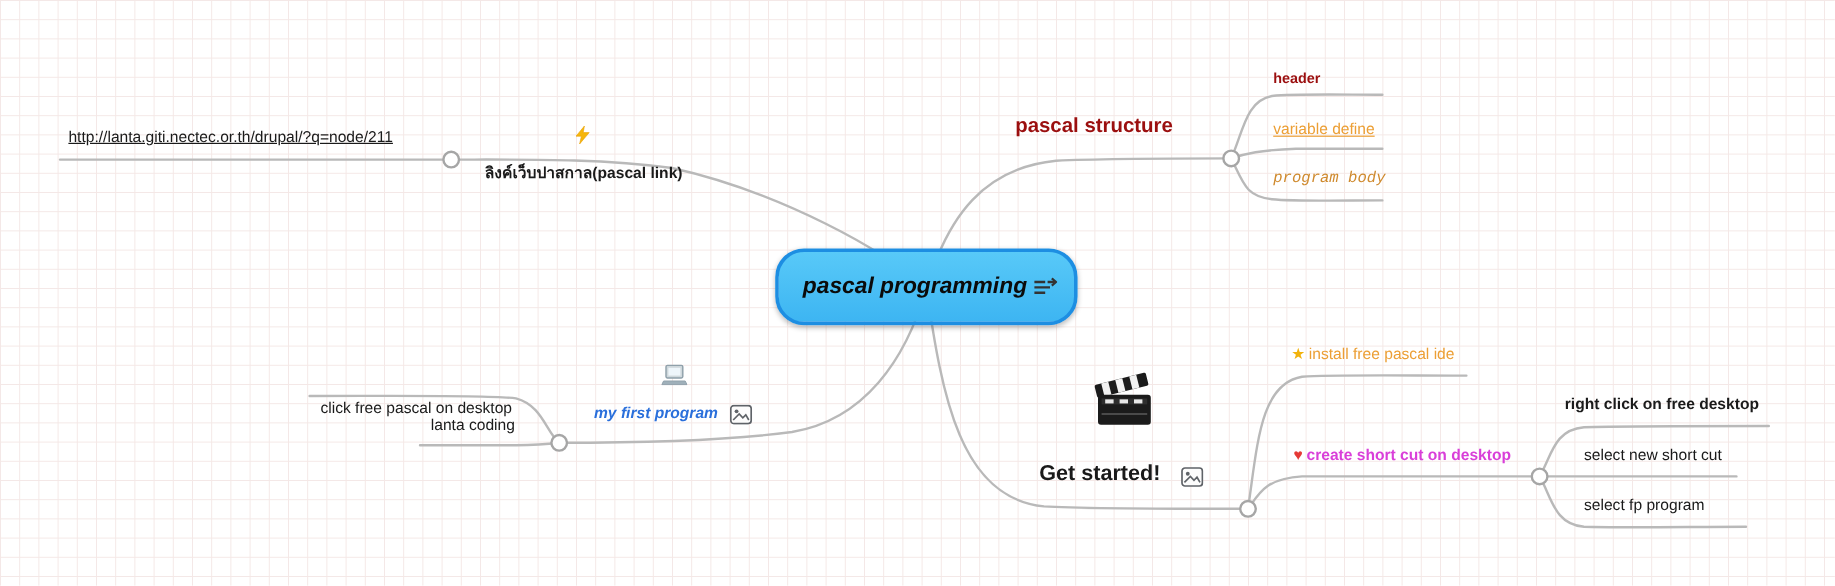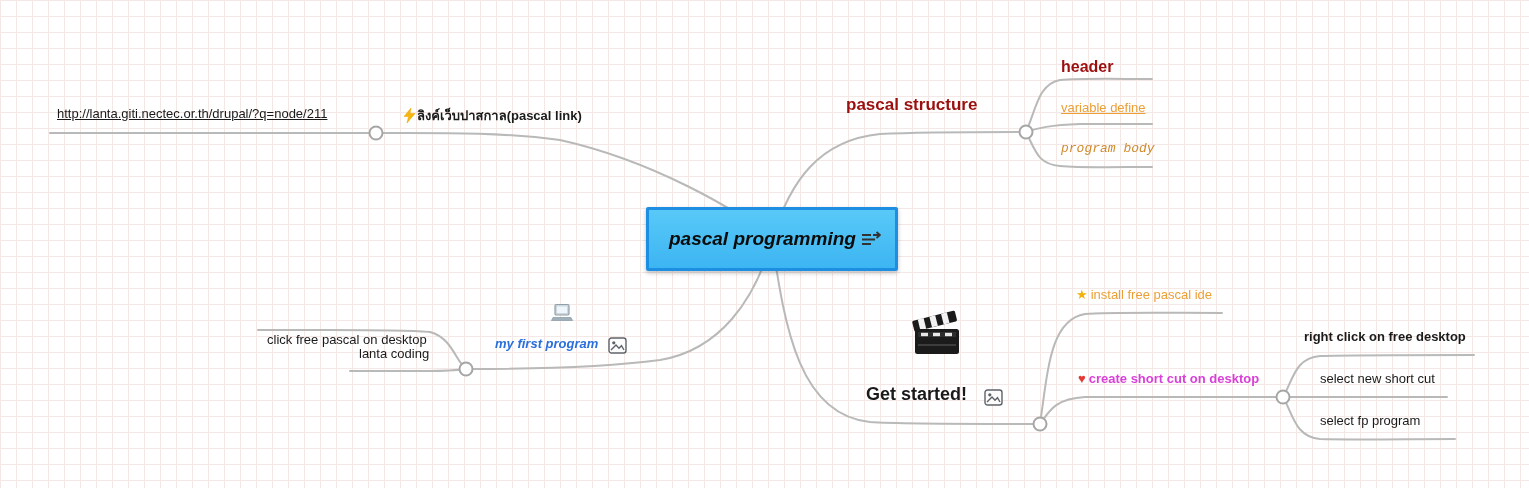--- a/index.html
+++ b/index.html
@@ -16,24 +16,24 @@
   }
 
   .wires { position:absolute; left:0; top:0; pointer-events:none; }
   .wires path { fill:none; stroke:#b9b9b9; stroke-width:2; stroke-linecap:round; }
   .wires circle { fill:#ffffff; stroke:#a6a6a6; stroke-width:2; pointer-events:auto; cursor:grab; }
 
   .n { position:absolute; white-space:nowrap; font-size:13px; color:#1a1a1a; cursor:text; z-index:3; }
   .icon { position:absolute; z-index:3; }
 
   .url       { left:57px;  top:106px; text-decoration:underline; }
-  .linklabel { left:404px; top:105px; font-weight:bold; display:flex; align-items:center; gap:1px; }
+  .linklabel { left:404px; top:105px; font-weight:bold; display:flex; align-items:center; gap:13px;flex-direction:column; }
 
   .structure { left:846px;  top:95px;  font-size:17px; font-weight:bold; color:#9b0f0f; }
-  .hdr       { left:1061px; top:58px;  font-size:16px; font-weight:bold; color:#9b0f0f; }
+  .hdr       { left:1061px; top:58px;  font-size:12px; font-weight:bold; color:#9b0f0f; }
   .variable  { left:1061px; top:100px; color:#ec9f35;text-decoration:underline; }
   .pbody     { left:1061px; top:141px; color:#cf8a2e; font-style:italic;font-family:Liberation Mono, monospace; }
 
   .first     { left:495px; top:336px; color:#2a6fdb; font-weight:bold; font-style:italic; }
   .click     { left:267px; top:304px;margin-top:28px; }
   .code      { left:359px; top:346px; }
 
   .started   { left:866px;  top:384px; font-size:18px; font-weight:bold; }
   .install   { left:1076px; top:287px; color:#ec9f35; }
   .install .star  { color:#f2b20c; margin-right:3px; }
@@ -44,21 +44,21 @@
   .sfp       { left:1320px; top:413px;text-align:right; }
 
   .laptop  { left:551px; top:303px; }
   .img1    { left:608px; top:337px; cursor:pointer; }
   .clapper { left:911px; top:309px; }
   .img2    { left:984px; top:389px; cursor:pointer; }
 
   .root {
     position:absolute; left:646px; top:207px; width:252px; height:64px;
     background:linear-gradient(#58c9f8, #3db5f2);
-    border:3px solid #1d8ee2; border-radius:2px;
+    border:3px solid #1d8ee2; border-radius:24px;
     box-shadow:0 2px 4px rgba(0,0,0,0.25);
     display:flex; align-items:center; padding:0 14px 0 20px;
     z-index:5; cursor:pointer;
   }
   .root-label { font-size:19px; font-weight:bold; font-style:italic; color:#0b0b0b; flex:1; }
   .root-icon  { flex:0 0 auto; cursor:pointer; }
 </style>
 </head>
 <body>
 

